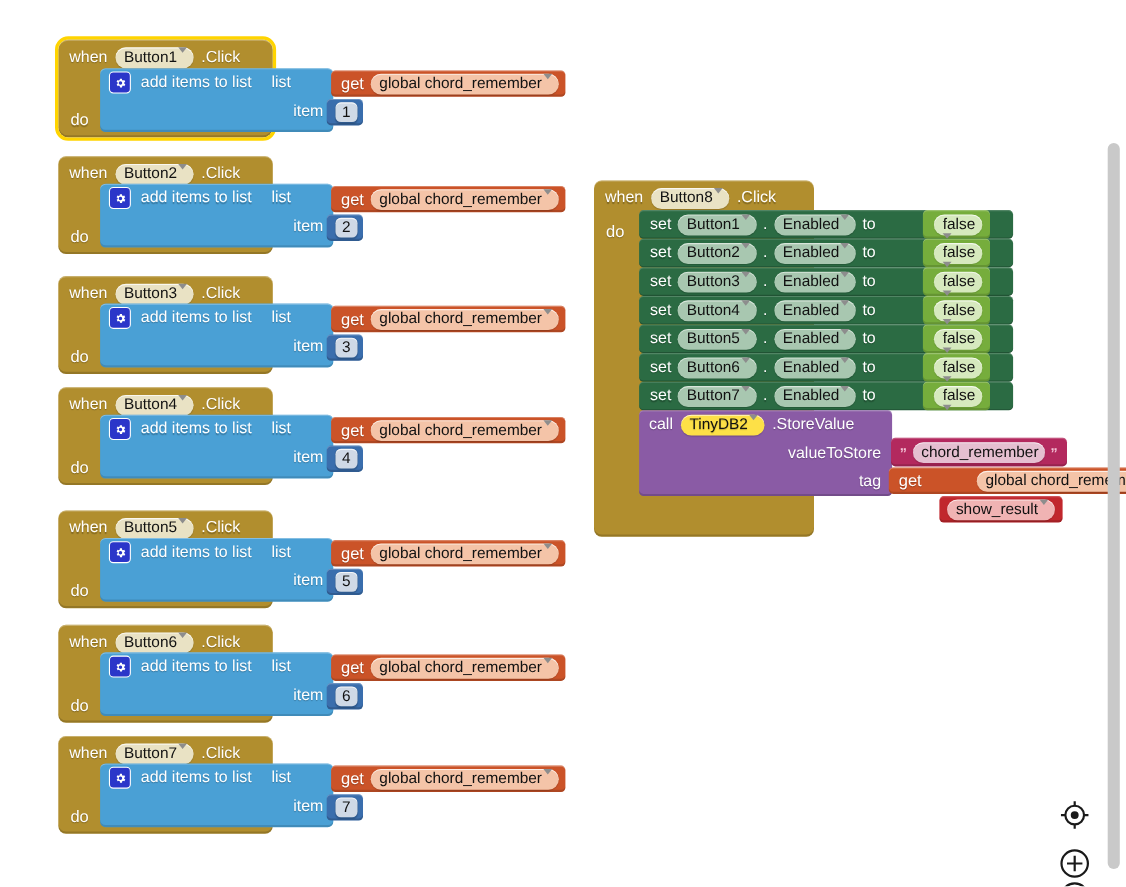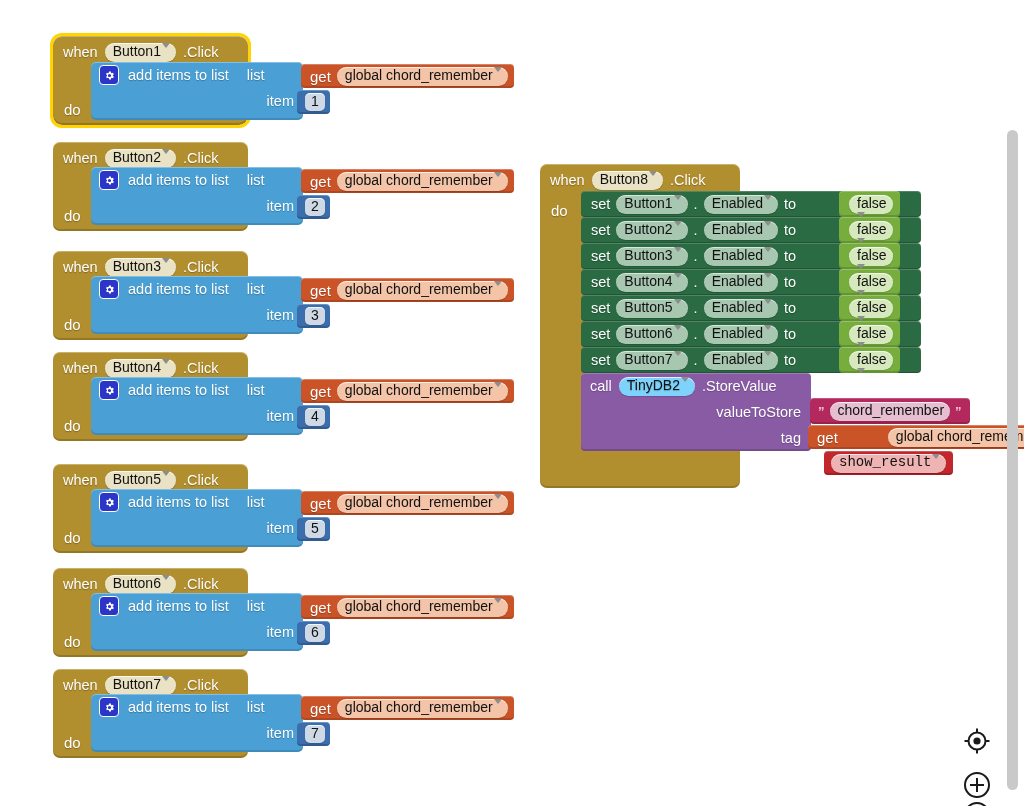--- a/index.html
+++ b/index.html
@@ -194,21 +194,21 @@
   .call-blk .row {
     height: 26px;
     display: flex;
     align-items: center;
     color: #fff;
     font-size: 14.5px;
     text-shadow: 0 1px 1px rgba(0,0,0,.25);
     white-space: nowrap;
   }
   .field.purple {
-    background: #7dd3fc;
+    background: #fde047;
     box-shadow: inset 0 1px 0 rgba(255,255,255,.7), 0 1px 1px rgba(0,0,0,.15);
   }
 
   
   .text-blk {
     position: absolute;
     background: #b3295e;
     border-radius: 4px;
     height: 26px;
     display: flex;
@@ -704,21 +704,21 @@
     <span class="quote">”</span>
   </div>
 
   <div class="get-blk" style="left:808px; top:425px; width:216px; border-radius:4px 0 0 4px;">
     <span class="kw">get</span>
     <span class="field var" style="border-radius:11px 0 0 11px;margin-left:44px;">
       <span>global chord_remembe</span>
     </span>
   </div>
 
-  <div class="screen-blk" style="left:824px; top:451px;font-family:Liberation Mono, monospace;">
+  <div class="screen-blk" style="left:854px; top:451px;">
     <span class="field screen">
       <span>show_result</span>
       <i class="caret"></i>
     </span>
   </div>
 
   <div id="vscroll" style="top:130px; height:660px;"></div>
 
   <div class="zoomctl" style="left:962px; top:726px;">
     <svg width="30" height="30" viewBox="0 0 30 30">

